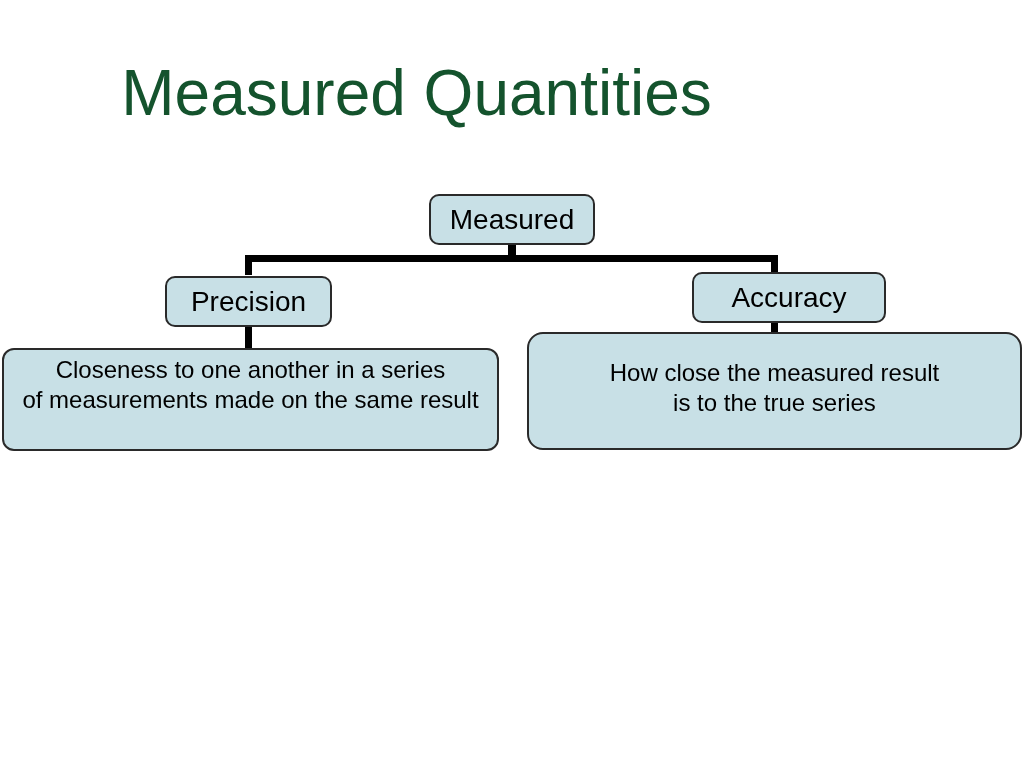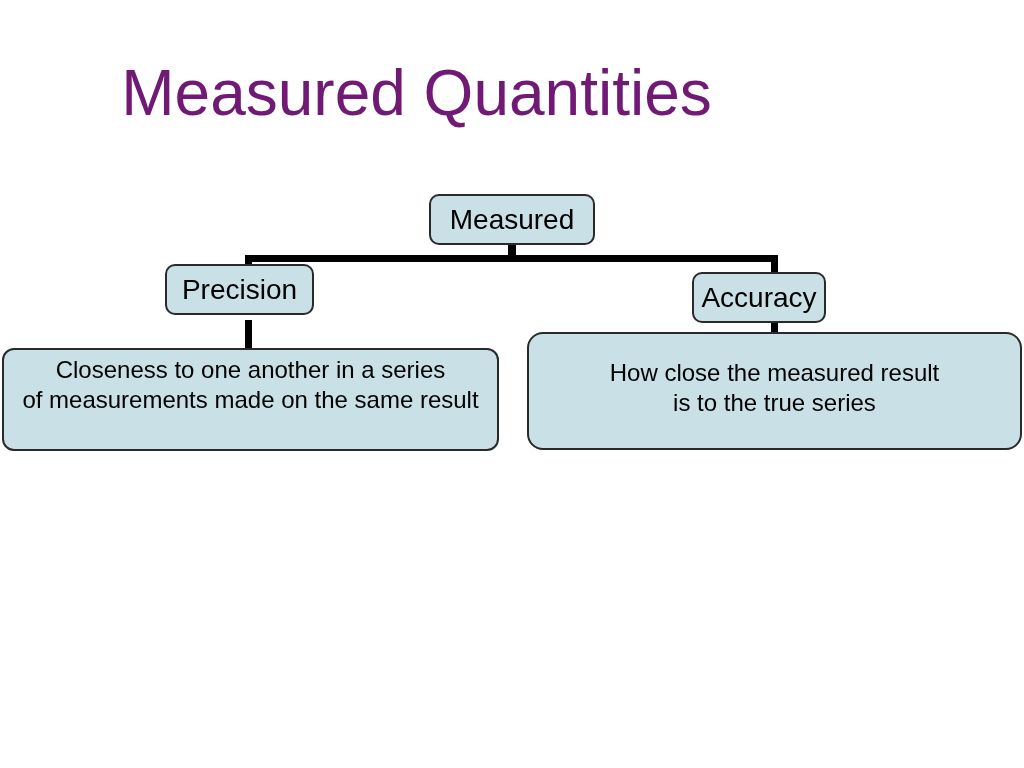--- a/index.html
+++ b/index.html
@@ -19,37 +19,37 @@
   .slide-title {
     position: absolute;
     left: 0;
     top: 58px;
     width: 833px;
     text-align: center;
     font-size: 64px;
     line-height: 1.1;
     font-weight: 400;
     letter-spacing: 0px;
-    color: #701a75;
+    color: #14532d;
   }
   .node {
     position: absolute;
     box-sizing: border-box;
     background: #c8e0e6;
     border: 2px solid #2a2a2a;
     border-radius: 10px;
     display: flex;
     align-items: center;
     justify-content: center;
     font-size: 28px;
     z-index: 2;
   }
   .node-measured { left: 429px; top: 194px; width: 166px; height: 51px; }
-  .node-precision { left: 165px; top: 264px; width: 149px; height: 51px; }
-  .node-accuracy { left: 692px; top: 272px; width: 134px; height: 51px; }
+  .node-precision { left: 165px; top: 276px; width: 167px; height: 51px; }
+  .node-accuracy { left: 692px; top: 272px; width: 194px; height: 51px; }
   .desc-box {
     position: absolute;
     box-sizing: border-box;
     background: #c8e0e6;
     border: 2px solid #2a2a2a;
     border-radius: 16px;
     font-size: 24px;
     line-height: 30px;
     text-align: center;
     z-index: 2;

